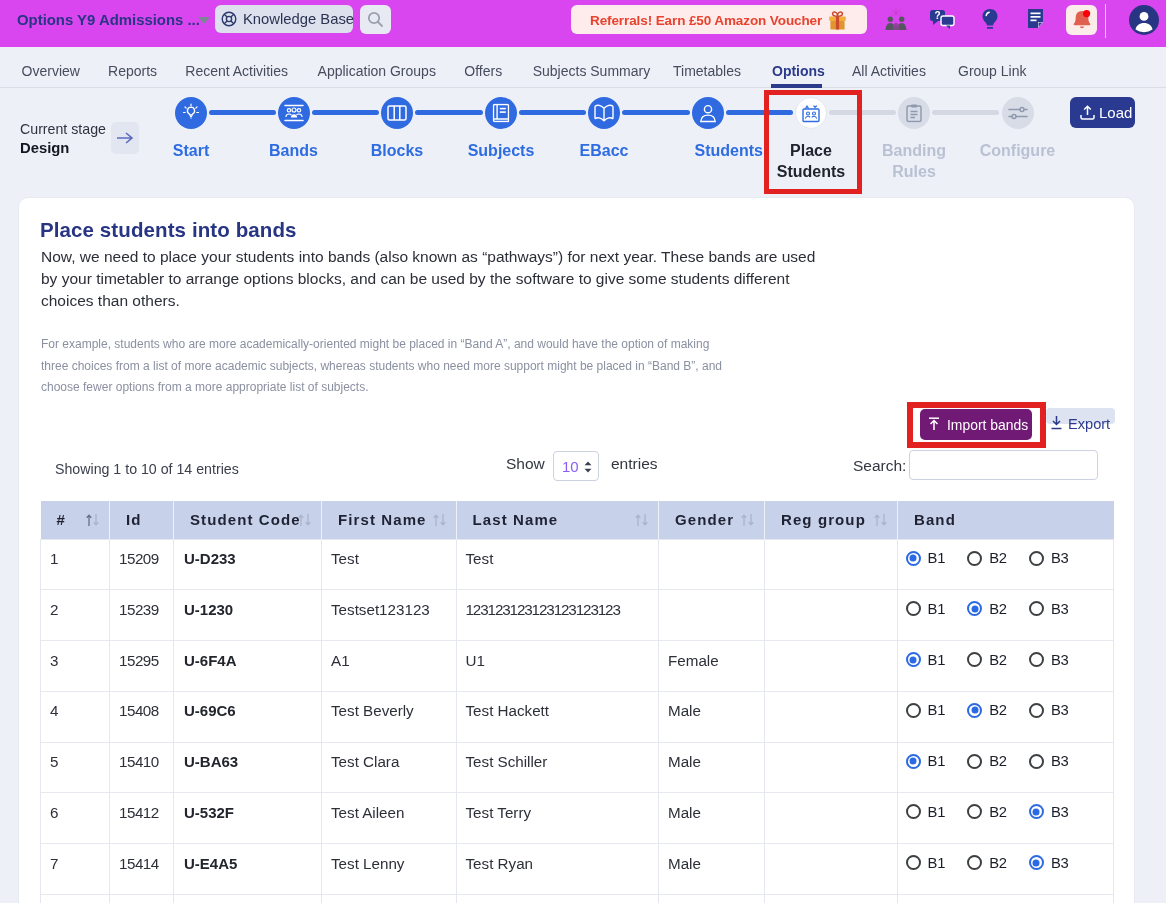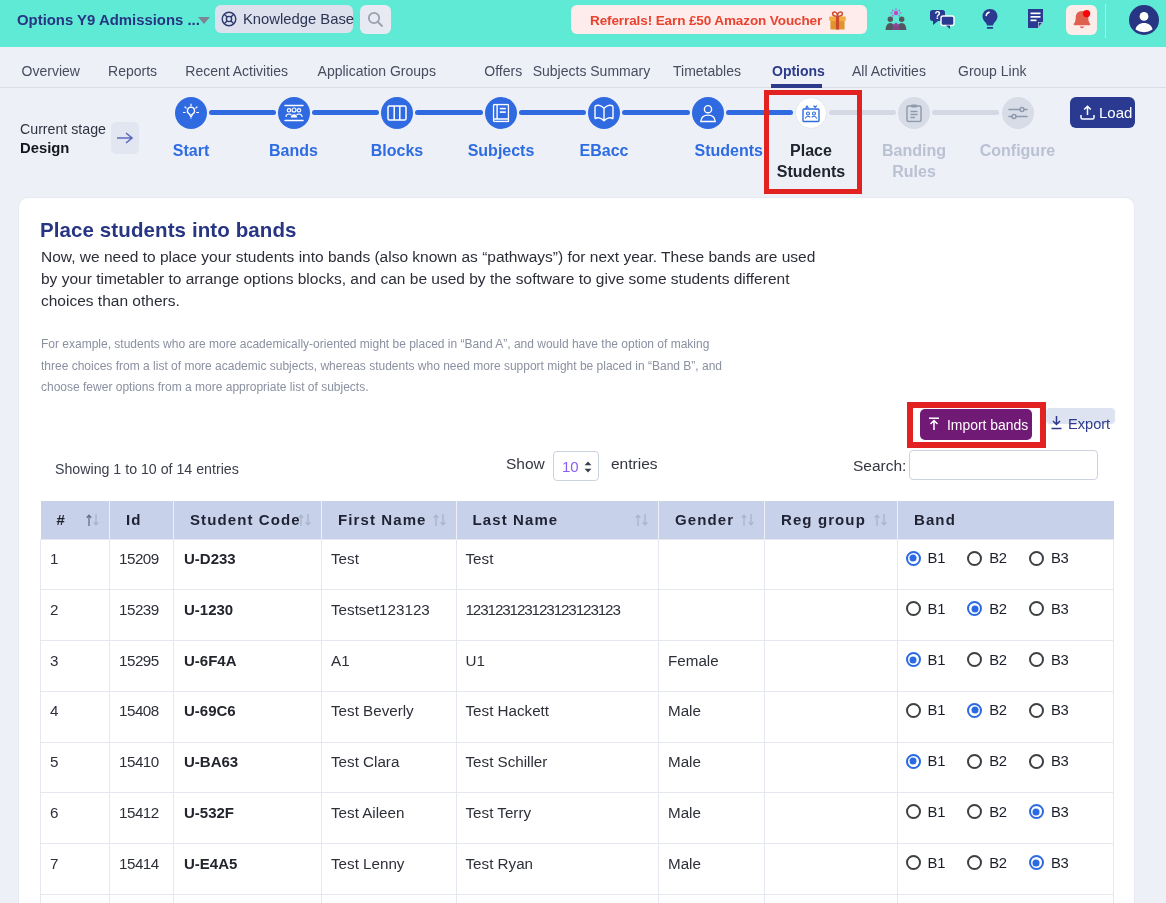--- a/index.html
+++ b/index.html
@@ -1,20 +1,20 @@
 <!DOCTYPE html>
 <html><head>
 <meta charset="utf-8">
 <style>
 * { margin:0; padding:0; box-sizing:border-box; }
 html,body { width:1166px; height:903px; overflow:hidden; }
 body { position:relative; font-family:"Liberation Sans", sans-serif; background:#eef0f8; }
 
 
-.topbar { position:absolute; left:0; top:0; width:1166px; height:47px; background:#5eead4; }
+.topbar { position:absolute; left:0; top:0; width:1166px; height:47px; background:#d946ef; }
 .apptitle { position:absolute; left:17px; top:12px; font-size:14.9px; font-weight:bold; color:#283583; }
 .caret { position:absolute; left:198px; top:17px; width:0; height:0; border-left:6px solid transparent; border-right:6px solid transparent; border-top:7px solid #7d8494; }
 .kbbtn { position:absolute; left:215px; top:5px; width:138px; height:28px; background:#dde1ee; border-radius:6px; color:#2b3352; font-size:14.8px; line-height:28px; white-space:nowrap; }
 .kbbtn svg { position:absolute; left:6px; top:6px; }
 .kbbtn span { position:absolute; left:28px; }
 .sbtn { position:absolute; left:360px; top:5px; width:31px; height:29px; background:#e7eaf2; border-radius:6px; }
 .sbtn svg { position:absolute; left:7px; top:6px; }
 .referral { position:absolute; left:571px; top:5px; width:296px; height:29px; background:#fdeceb; border-radius:6px; }
 .referral .rtext { position:absolute; left:19px; top:8px; font-size:13.5px; font-weight:bold; color:#e8432e; white-space:nowrap; letter-spacing:-0.1px; }
 .gift { position:absolute; left:256px; top:5px; }
@@ -161,21 +161,21 @@
       <path d="M6.5 24.5c.6-4.2 4.2-6.6 8.5-6.6s7.9 2.4 8.5 6.6a15 15 0 0 1-17 0z" fill="#fff"></path>
     </svg>
   </div>
 </div>
 
 <div class="nav">
   <div class="item" style="left:21.6px;">Overview</div>
   <div class="item" style="left:108.1px;">Reports</div>
   <div class="item" style="left:185.3px;">Recent Activities</div>
   <div class="item" style="left:317.6px;">Application Groups</div>
-  <div class="item" style="left:464.3px;margin-left:20px;">Offers</div>
+  <div class="item" style="left:464.3px;">Offers</div>
   <div class="item" style="left:532.7px;">Subjects Summary</div>
   <div class="item" style="left:673px;">Timetables</div>
   <div class="item active" style="left:772px;">Options</div>
   <div class="item" style="left:852px;">All Activities</div>
   <div class="item" style="left:958px;">Group Link</div>
   <div class="underline"></div>
 </div>
 
 <div class="stage1">Current stage</div>
 <div class="stage2">Design</div>

